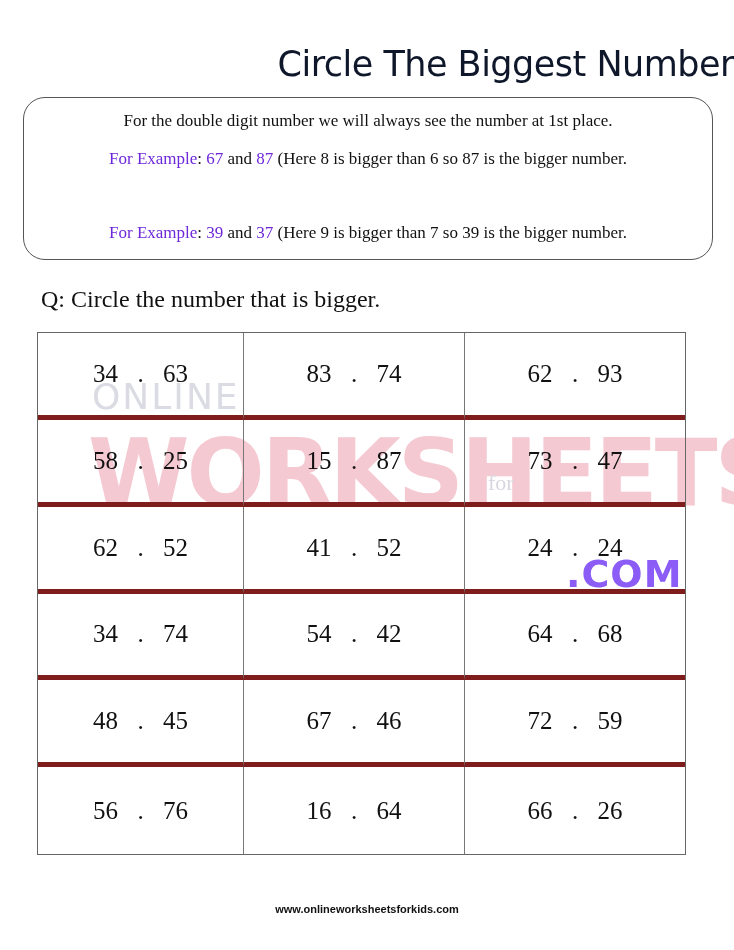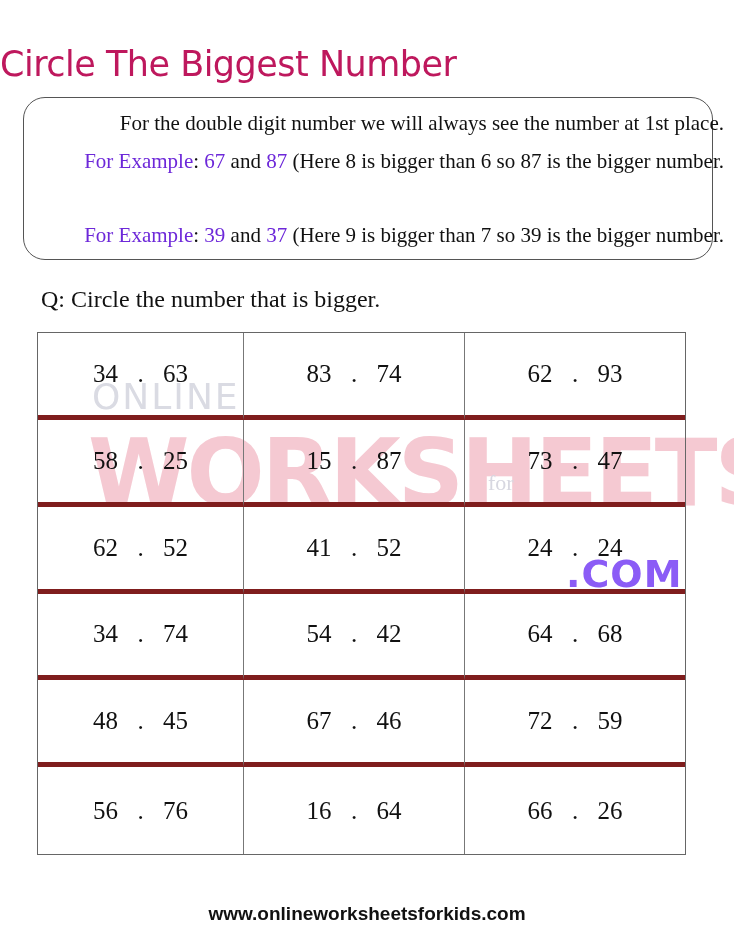--- a/index.html
+++ b/index.html
@@ -1,30 +1,30 @@
 <!DOCTYPE html>
 <html><head>
 <meta charset="utf-8">
 <style>
   html, body { margin: 0; padding: 0; }
   body {
     width: 734px; height: 950px; background: #ffffff; position: relative; overflow: hidden;
     font-family: "Liberation Serif", serif; color: #111;
   }
   .title {
-    position: absolute; left: 0; top: 44px; width: 734px; text-align: left;
+    position: absolute; left: 0; top: 44px; width: 734px; text-align: right;
     font-family: "DejaVu Sans", sans-serif; font-size: 35px; font-weight: 500; letter-spacing: -0.5px;
-    color: #be185d;
+    color: #0f172a;
   }
   .infobox {
     position: absolute; left: 23px; top: 97px; width: 690px; height: 163px;
     border: 1.5px solid #555; border-radius: 22px; box-sizing: border-box;
   }
   .info-line {
-    position: absolute; left: 12px; width: 100%; text-align: right; font-size: 21px; color: #111;
+    position: absolute; left: 0; width: 100%; text-align: center; font-size: 17px; color: #111;
   }
   .info-line .red { color: #6d28d9; }
   .question {
     position: absolute; left: 41px; top: 286px; font-size: 24px; color: #111;
   }
   .grid {
     position: absolute; left: 37px; top: 332px; width: 649px; height: 523px;
     border: 1.5px solid #666; box-sizing: border-box;
     display: grid; grid-template-columns: 206px 221px 1fr; grid-template-rows: repeat(6, 1fr);
   }
@@ -38,21 +38,21 @@
   .cell .dot { display: inline-block; width: 40px; text-align: center; }
   .watermark {
     position: absolute; pointer-events: none; font-family: "DejaVu Sans", sans-serif;
   }
   .wm-online { left: 92px; top: 376px; font-size: 36px; color: #dadbe3; letter-spacing: 2px; }
   .wm-worksheets { left: 88px; top: 420px; font-size: 92px; color: #f5c9d2; letter-spacing: -3px; font-weight: bold; }
   .wm-for { left: 488px; top: 470px; font-size: 22px; color: #d7d7e0; font-family: "Liberation Serif", serif; }
   .wm-com { left: 566px; top: 552px; font-size: 38px; color: #8b5cf6; letter-spacing: 1px; font-weight: bold; }
   .footer {
     position: absolute; left: 0; top: 903px; width: 734px; text-align: center;
-    font-family: "Liberation Sans", sans-serif; font-weight: bold; font-size: 19px; color: #111;
+    font-family: "Liberation Sans", sans-serif; font-weight: bold; font-size: 11px; color: #111;
   }
 </style>
 </head>
 <body>
 
 <div class="watermark wm-online">ONLINE</div>
 <div class="watermark wm-worksheets">
   <span>WORKSHEETS</span>&nbsp;&nbsp;&nbsp;
 </div>
 <div class="watermark wm-for">for</div>

